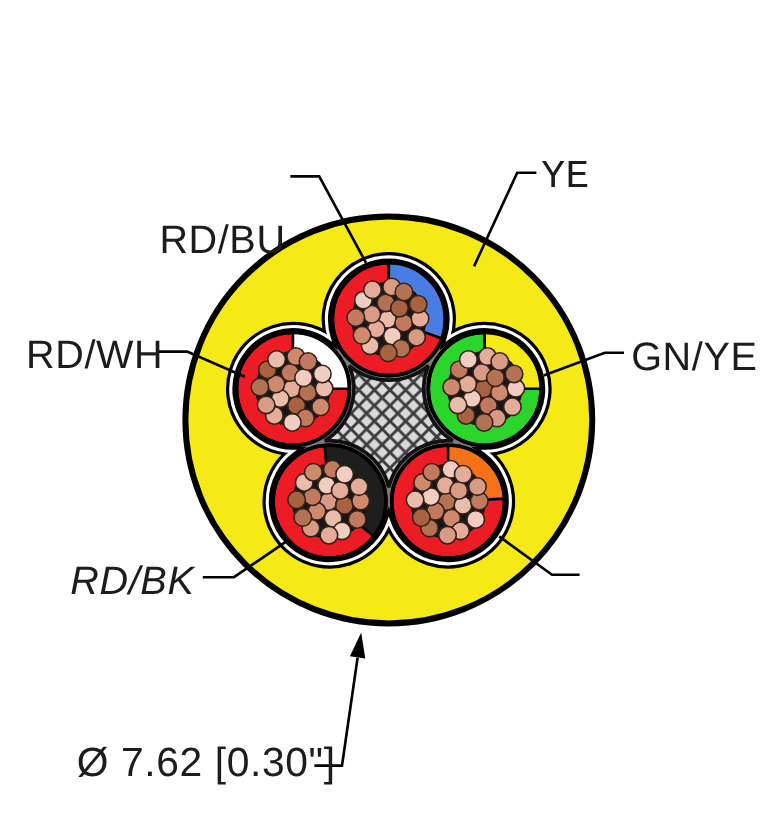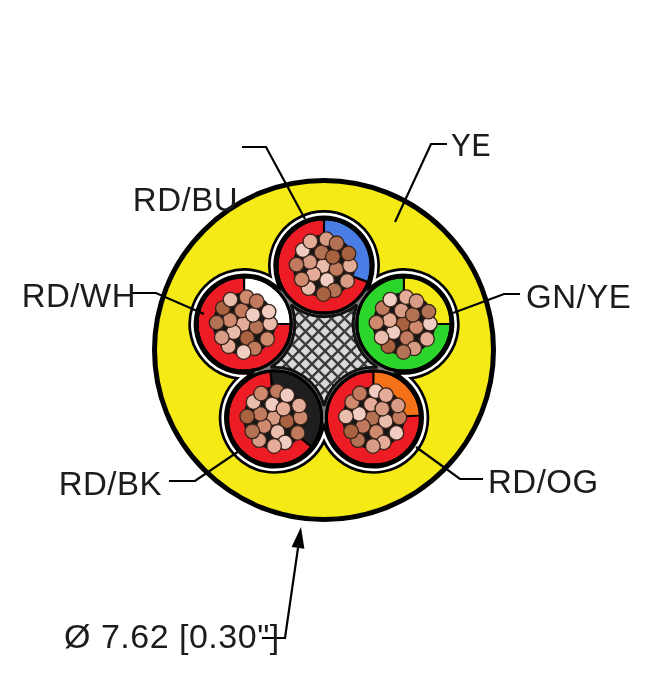--- a/index.html
+++ b/index.html
@@ -168,18 +168,17 @@
     </svg>
 
   <div class="callout-label align-right" style="left:88px;top:140px;width:150px;margin-top:41px;">RD/BU</div>
 
   <div class="callout-label" style="left:451px;top:129px;font-family:Liberation Mono, monospace;">YE</div>
 
   <div class="callout-label align-right" style="left:10px;top:277px;width:126px;">RD/WH</div>
 
   <div class="callout-label" style="left:526px;top:278px;text-align:right;">GN/YE</div>
 
-  <div class="callout-label align-right" style="left:12px;top:465px;width:150px;">RD/BK</div>
+  <div class="callout-label align-right" style="left:12px;top:465px;width:150px;font-style:italic;">RD/BK</div>
 
-  <div class="callout-label" style="left:488px;top:463px;">RD/OG</div>
 
   <div class="callout-label dim-label" style="left:64px;top:616px;">Ø 7.62 [0.30"]</div>
 </div>
 
 </body></html>

